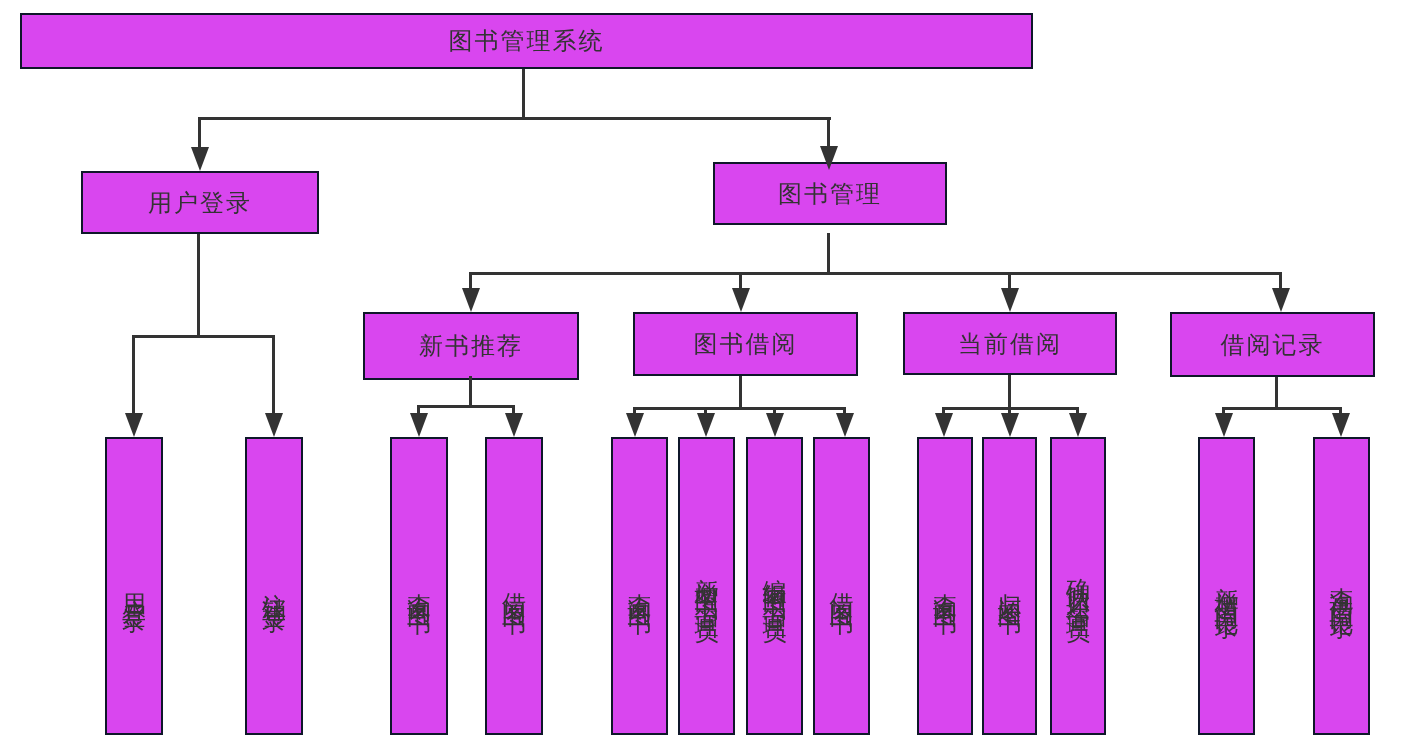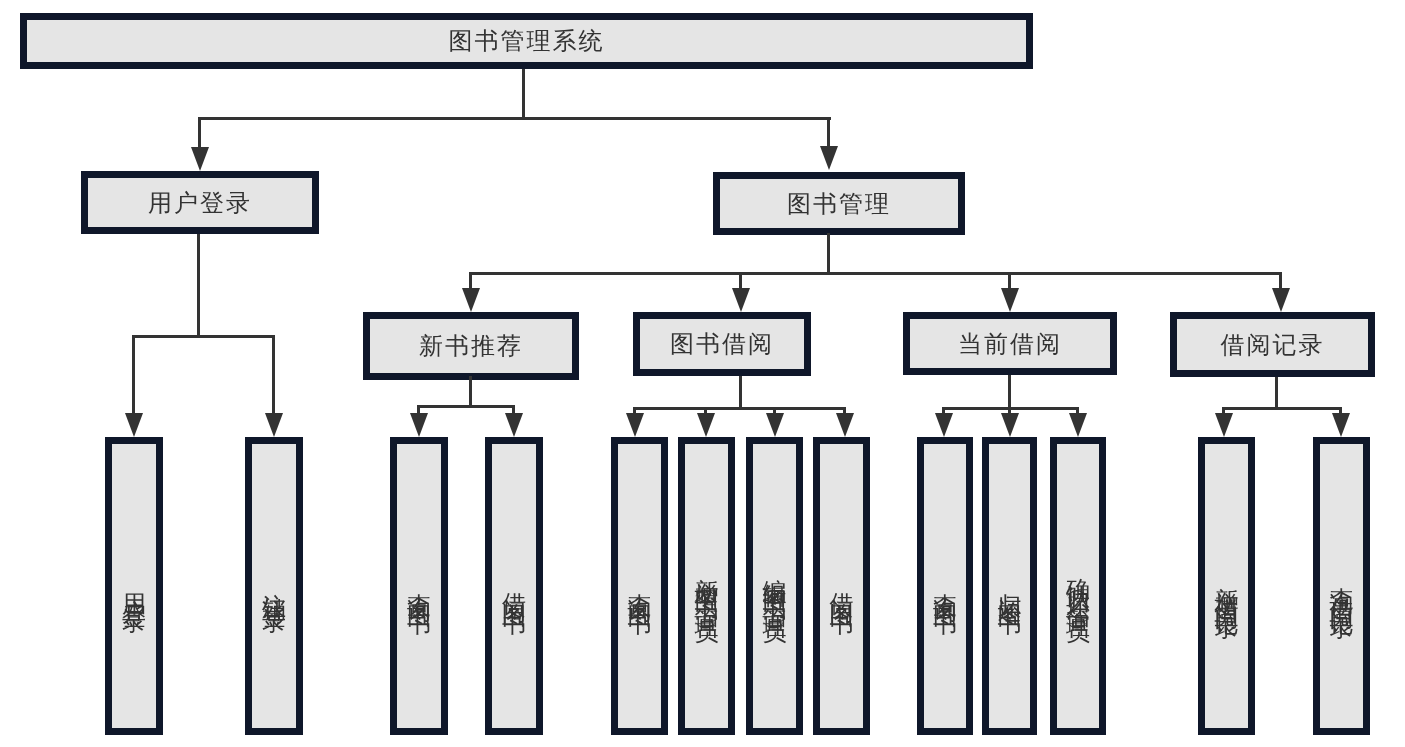--- a/index.html
+++ b/index.html
@@ -1,21 +1,21 @@
 <!DOCTYPE html>
 <html><head>
 <meta charset="utf-8">
 <style>
   html,body{margin:0;padding:0;background:#ffffff;}
   .stage{
     position:relative;width:1405px;height:747px;background:#ffffff;
     font-family:"Liberation Sans",sans-serif;color:#333333;overflow:hidden;
   }
   .box{
-    position:absolute;box-sizing:border-box;border:7px solid #0f172a;background:#e5e5e5;
+    position:absolute;box-sizing:border-box;border:2px solid #0f172a;background:#d946ef;
     display:flex;align-items:center;justify-content:center;
     font-size:24px;letter-spacing:2px;color:#333333;
   }
   .vbox span{
     writing-mode:vertical-rl;text-orientation:mixed;
     letter-spacing:6px;font-size:24px;line-height:1;
   }
   .hline{position:absolute;height:3px;background:#333333;}
   .vline{position:absolute;width:3px;background:#333333;}
   .arrow{
@@ -34,29 +34,29 @@
 <div class="stage">
 
   <div class="box" style="left:20px;top:13px;width:1013px;height:56px">
     <span>图书管理系统</span>
   </div>
 
   <div class="box" style="left:81px;top:171px;width:238px;height:63px">
     <span>用户登录</span>
   </div>
 
-  <div class="box" style="left:713px;top:172px;width:252px;height:63px">
+  <div class="box" style="left:713px;top:162px;width:234px;height:63px">
     <span>图书管理</span>
   </div>
 
   <div class="box" style="left:363px;top:312px;width:216px;height:68px">
     <span>新书推荐</span>
   </div>
 
-  <div class="box" style="left:633px;top:312px;width:178px;height:64px">
+  <div class="box" style="left:633px;top:312px;width:225px;height:64px">
     <span>图书借阅</span>
   </div>
 
   <div class="box" style="left:903px;top:312px;width:214px;height:63px">
     <span>当前借阅</span>
   </div>
 
   <div class="box" style="left:1170px;top:312px;width:205px;height:65px">
     <span>借阅记录</span>
   </div>

